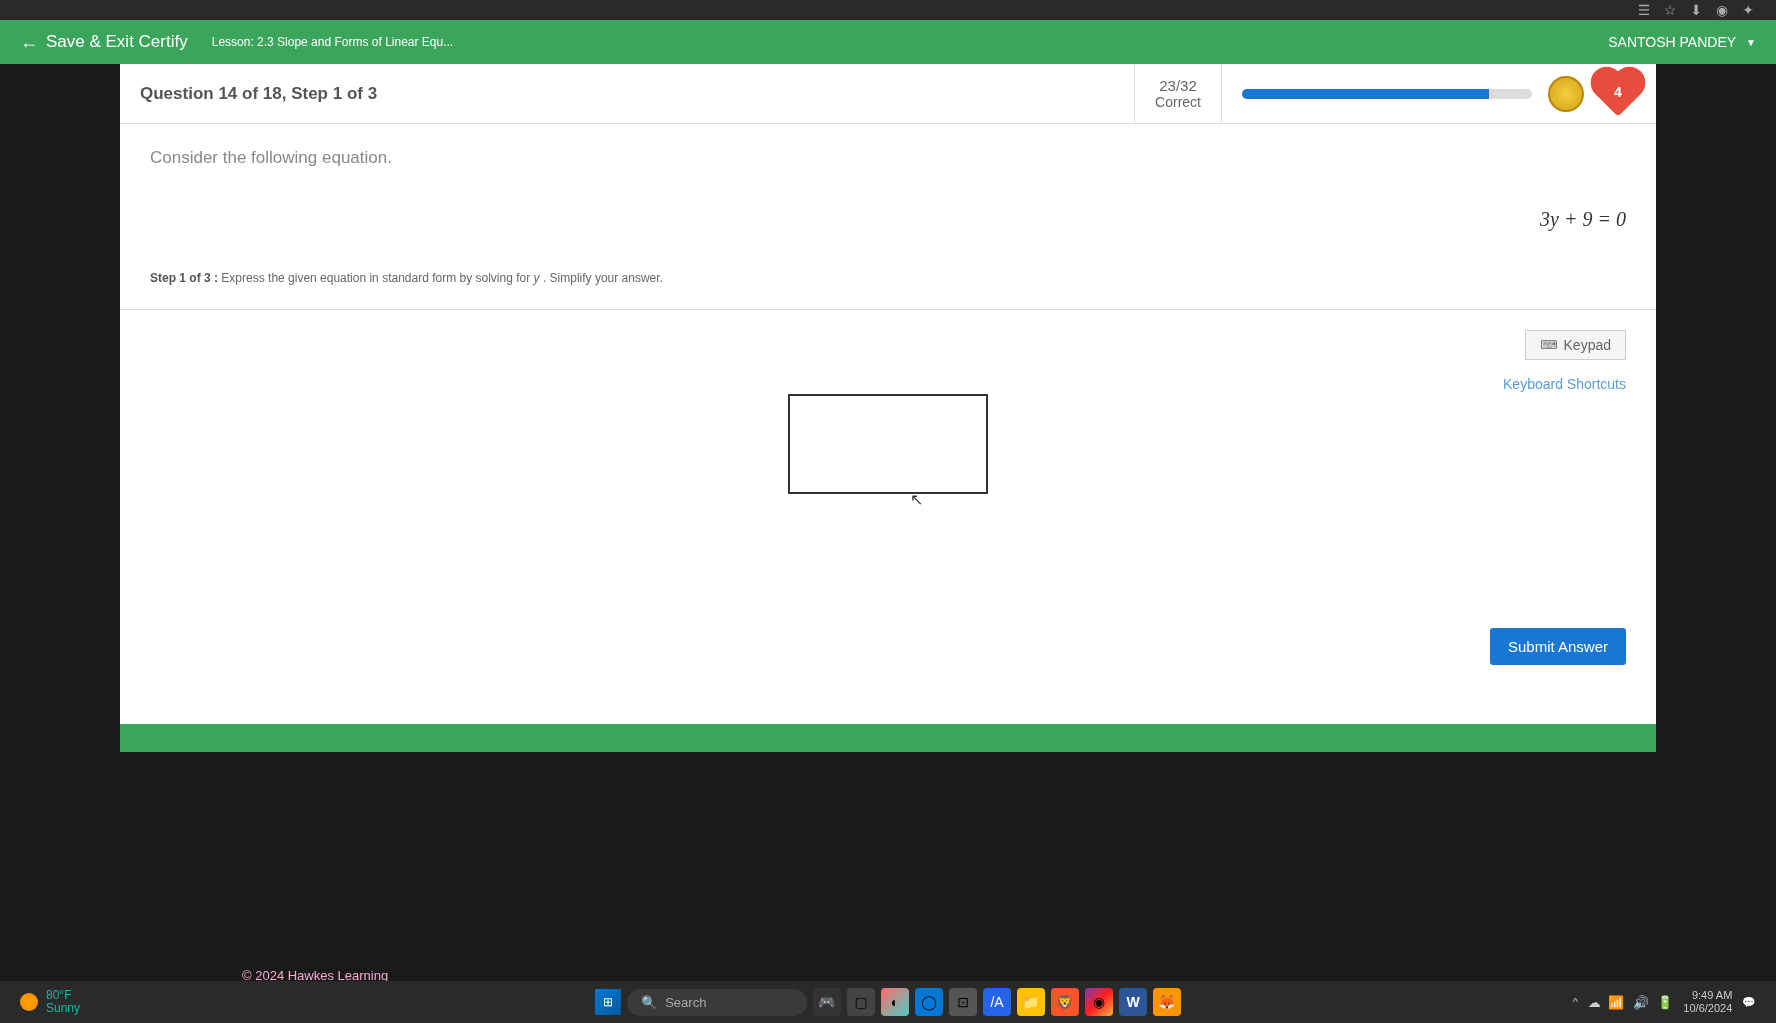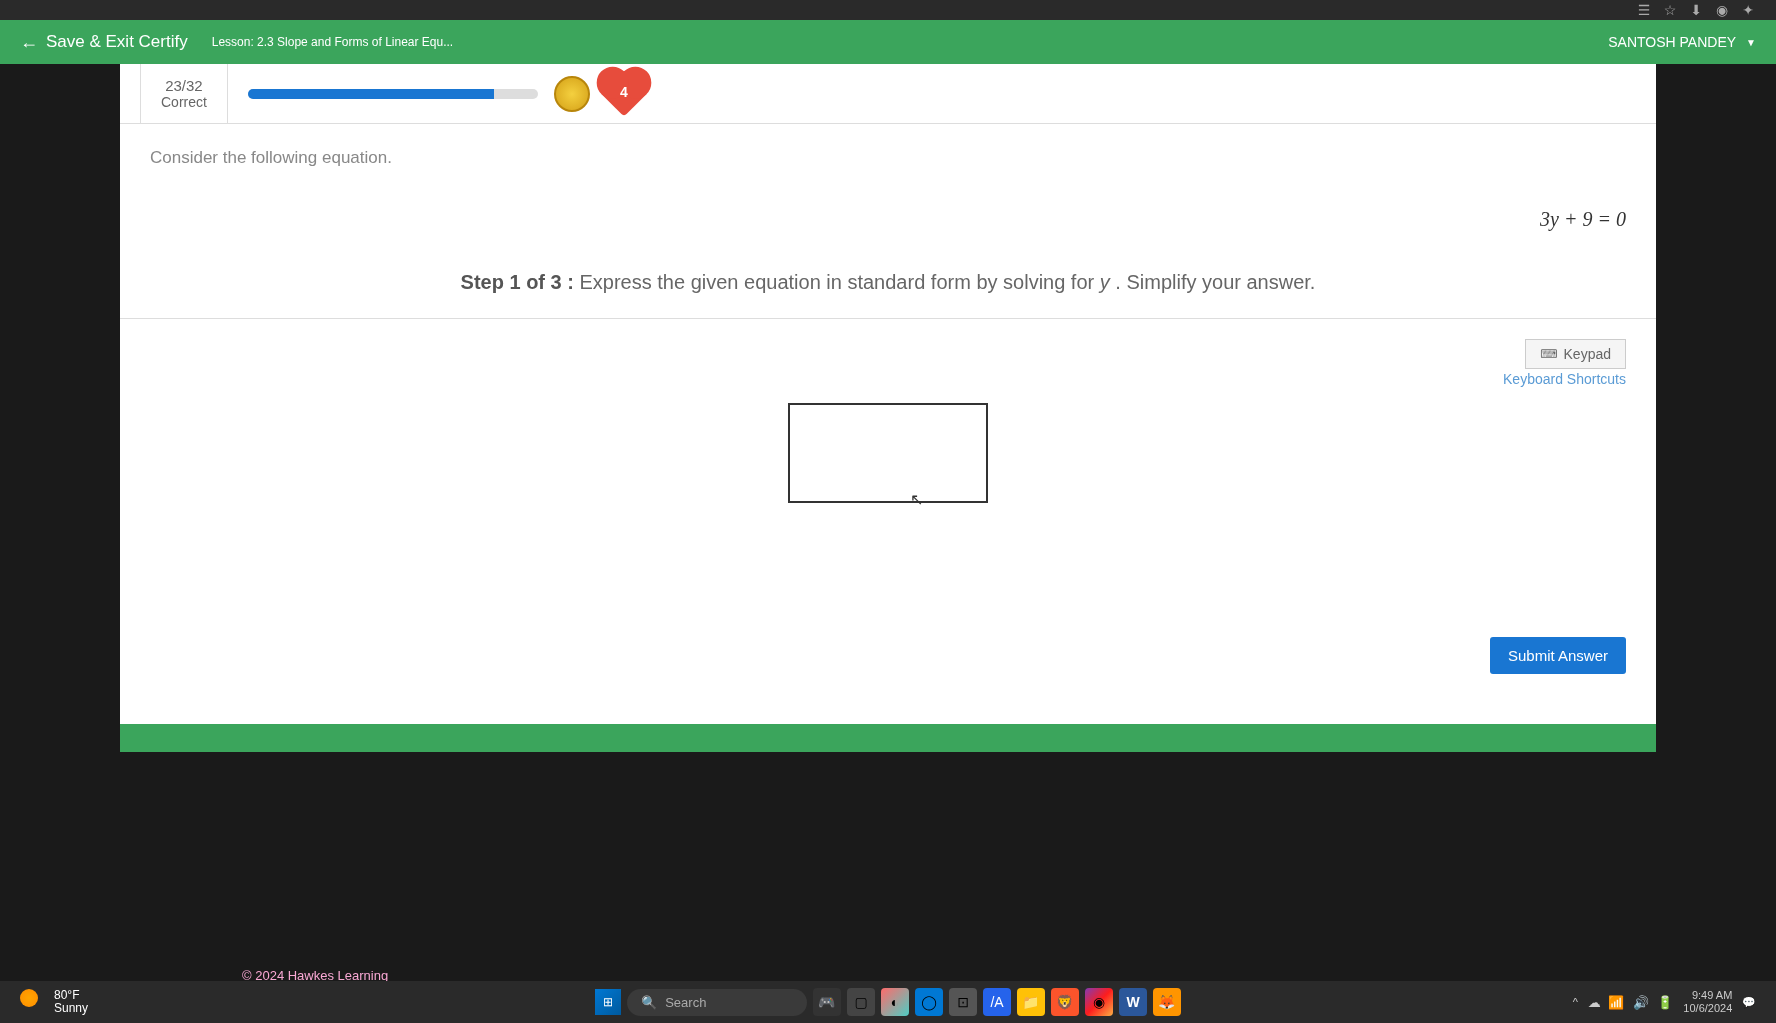--- a/index.html
+++ b/index.html
@@ -181,23 +181,22 @@
     }
     .equation {
       text-align: right;
       font-size: 20px;
       font-family: 'Times New Roman', serif;
       font-style: italic;
       margin-bottom: 40px;
       color: #333;
     }
     .step-text {
-      font-size: 20px;
+      font-size: 12px;
       color: #666;
-      text-align: center;
     }
     .step-bold {
       font-weight: 600;
       color: #555;
     }
     .step-italic {
       font-style: italic;
     }
     .answer-section {
       border-top: 1px solid #ddd;
@@ -226,21 +225,21 @@
       display: inline-flex;
       align-items: center;
       gap: 6px;
     }
     .keypad-glyph {
       font-size: 12px;
     }
     .keyboard-shortcuts {
       font-size: 14px;
       color: #5a9bd5;
-      margin-top: 2px;
+      margin-top: 16px;
       cursor: pointer;
     }
     .answer-input-wrap {
       display: flex;
       justify-content: center;
       margin-top: 60px;
     }
     .answer-input {
       width: 200px;
       height: 100px;
@@ -282,23 +281,23 @@
       right: 0;
       height: 42px;
       background: #2a2a2a;
       display: flex;
       align-items: center;
       padding: 0 20px;
       gap: 8px;
     }
     .weather {
       display: flex;
-      align-items: flex-start;
-      gap: 16px;
-      color: #ffffff;
+      align-items: center;
+      gap: 8px;
+      color: #14b8a6;
       font-size: 12px;
     }
     .weather-icon {
       width: 18px;
       height: 18px;
       background: radial-gradient(circle, #ffa500, #ff8c00);
       border-radius: 50%;
     }
     .weather-text {
       display: flex;
@@ -387,20 +386,21 @@
     <span>Save &amp; Exit Certify</span>
   </div>
   <div class="lesson-title">Lesson: 2.3 Slope and Forms of Linear Equ...</div>
   <div class="user-name">
     <span>SANTOSH PANDEY</span>
     <span class="dropdown-arrow">▼</span>
   </div>
 </div>
 
 <div class="question-header">
+  <div class="question-label">Question 14 of 18, Step 1 of 3</div>
   <div class="score-box">
     <div class="score-number">23/32</div>
     <div class="score-label">Correct</div>
   </div>
   <div class="progress-area">
     <div class="progress-bar">
       <div class="progress-fill"></div>
     </div>
     <div class="coin-icon"></div>
     <div class="heart-icon">

